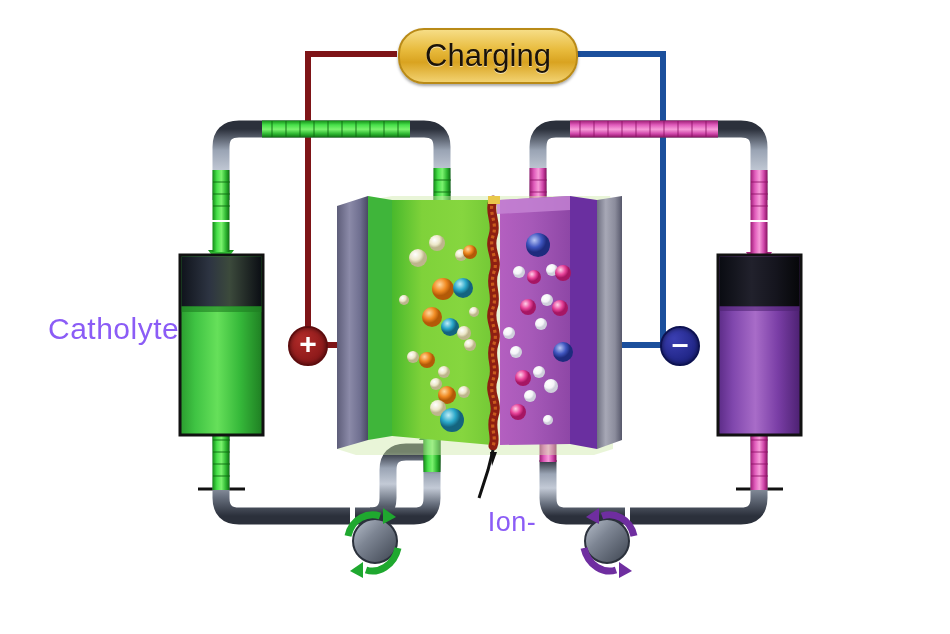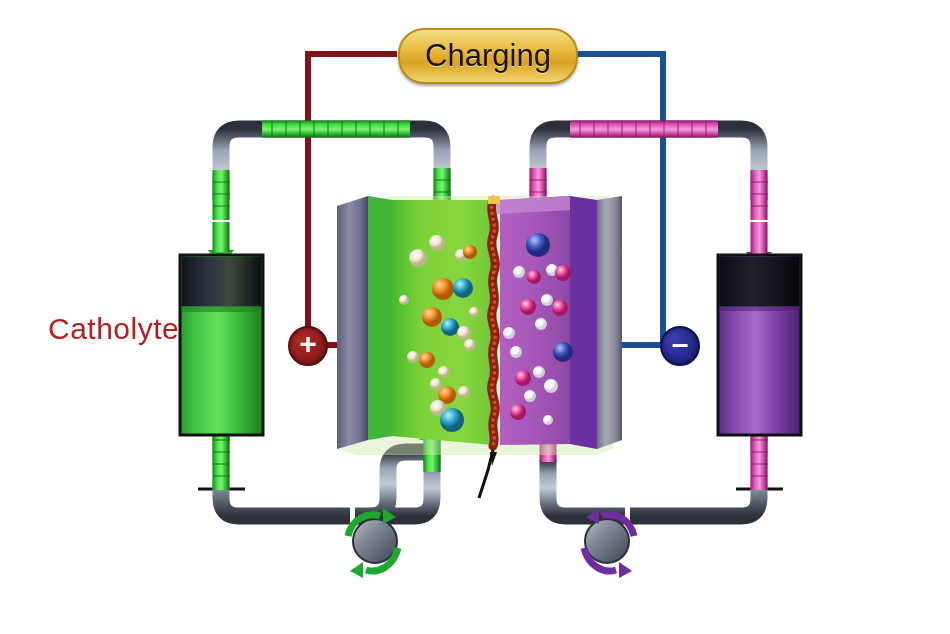--- a/index.html
+++ b/index.html
@@ -1,19 +1,19 @@
 <!DOCTYPE html>
 <html><head>
 <meta charset="utf-8">
 <style>
   html,body{margin:0;padding:0;background:#ffffff;}
   body{width:950px;height:634px;overflow:hidden;
        font-family:"Liberation Sans", sans-serif;}
   #stage{position:relative;width:751px;height:634px;background:#ffffff;}
-  .lbl{position:absolute;color:#b91c1c;font-weight:400;letter-spacing:.5px;}
+  .lbl{position:absolute;color:#8b5cf6;font-weight:400;letter-spacing:.5px;}
   #catholyte-label{left:48px;top:312px;font-size:30px;}
   #anolyte-label{left:818px;top:312px;font-size:30px;}
   #membrane-label{left:432px;top:504px;font-size:27px;line-height:36px;text-align:center;width:160px;}
   #charging-pill{position:absolute;left:398px;top:28px;width:176px;height:52px;border-radius:26px;
      background:linear-gradient(180deg,#f6dd86 0%,#e8bb3d 38%,#d9a320 62%,#f2d271 100%);
      border:2px solid #b98a17;box-shadow:0 2px 3px rgba(0,0,0,.35);
      display:flex;align-items:center;justify-content:center;}
   #charging-text{font-size:31px;color:#1a1208;font-weight:400;
      text-shadow:0 1px 0 rgba(255,255,255,.55);}
   svg#art{position:absolute;left:0;top:0;width:950px;height:634px;}
@@ -383,15 +383,16 @@
   <div class="sign" id="plus-sign">
     <span>+</span>
   </div>
   <div class="sign" id="minus-sign">
     <span>–</span>
   </div>
 
   <div class="lbl" id="catholyte-label">Catholyte</div>
 
   <div class="lbl" id="membrane-label">
+    <div>Ion-</div>
   </div>
 
 </div>
 
 </body></html>

